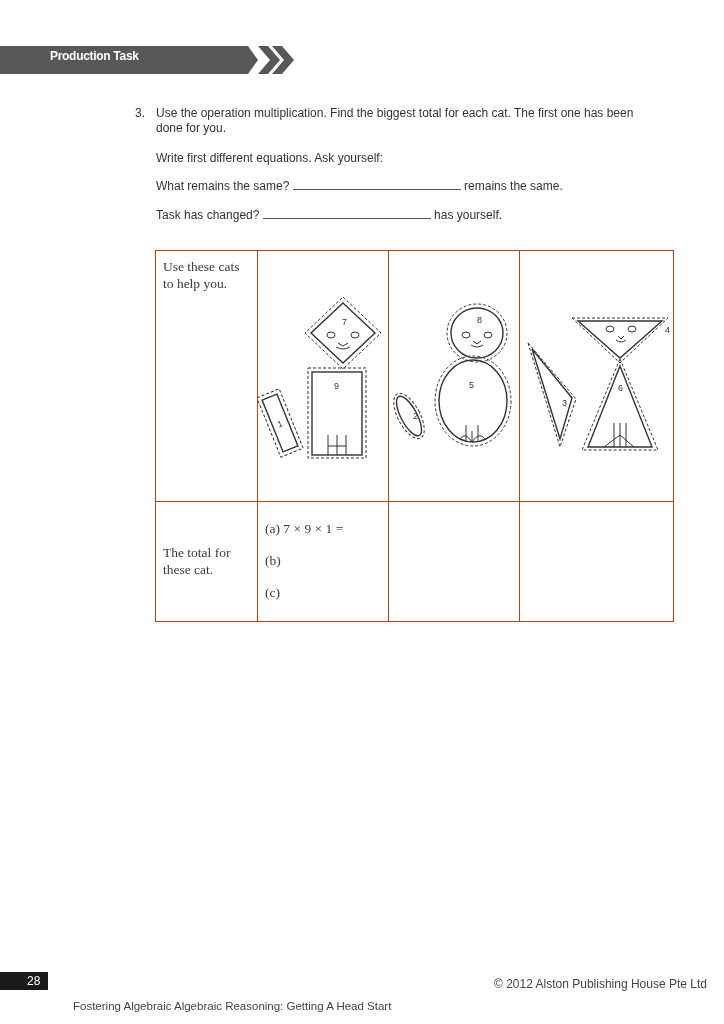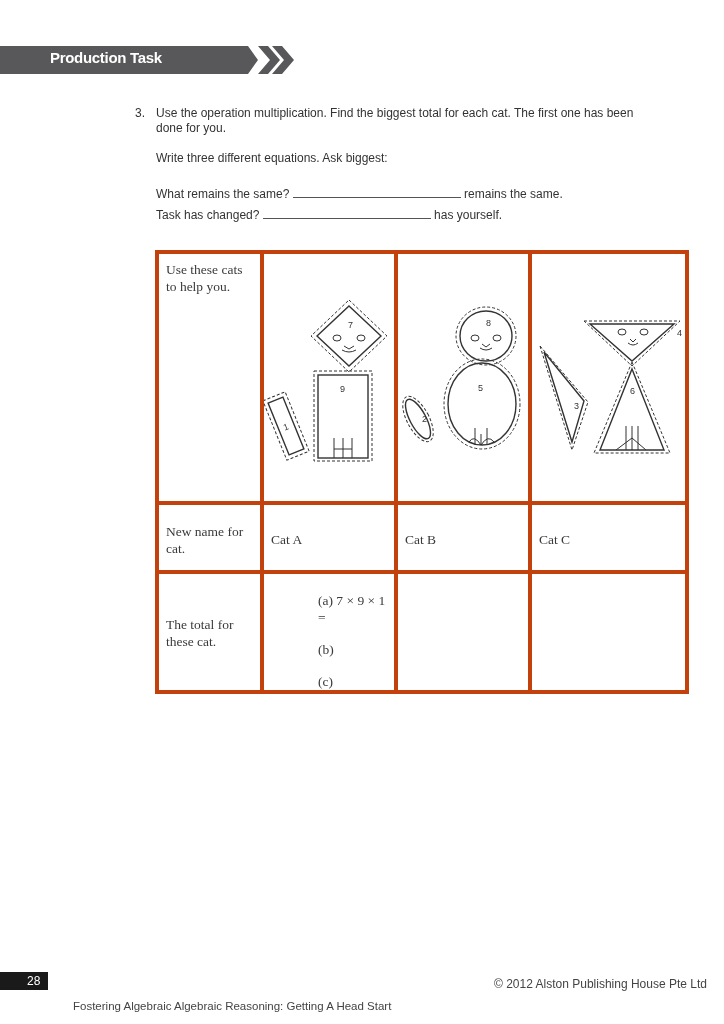--- a/index.html
+++ b/index.html
@@ -1,48 +1,48 @@
 <!DOCTYPE html>
 <html><head>
 <meta charset="utf-8">
 <style>
   html, body { margin:0; padding:0; }
   body { width:724px; height:1024px; background:#ffffff; position:relative; overflow:hidden;
          font-family:"Liberation Sans", sans-serif; color:#2a2a2a; }
   .banner { position:absolute; left:0; top:46px; width:258px; height:28px; background:#58585a;
             clip-path: polygon(0 0, 248px 0, 258px 14px, 248px 28px, 0 28px); }
-  .banner-title { position:absolute; left:50px; top:49px; font-size:15px; font-weight:bold; color:#ffffff;
+  .banner-title { position:absolute; left:50px; top:49px; font-size:12px; font-weight:bold; color:#ffffff;
                   letter-spacing:-0.3px; }
   .chevrons { position:absolute; left:256px; top:45px; }
   .q { position:absolute; font-size:12px; color:#333; }
   .blank { display:inline-block; border-bottom:1px solid #555; vertical-align:baseline; height:10px; }
   table.grid { position:absolute; left:155px; top:250px; border-collapse:collapse; }
-  table.grid td { border:4px solid #c2410c; vertical-align:top; padding:0; font-family:"Liberation Serif", serif;
+  table.grid td { border:1px solid #c2410c; vertical-align:top; padding:0; font-family:"Liberation Serif", serif;
                   font-size:13.5px; color:#3a3a3a; }
   .cell-pad { padding:7px 7px; line-height:17px; }
   .footer-box { position:absolute; left:0; top:972px; width:48px; height:18px; background:#1a1a1a; }
   .footer-num { position:absolute; left:27px; top:974px; color:#fff; font-weight:normal; font-size:12px; }
   .footer-title { position:absolute; left:73px; top:1000px; font-size:11.5px; color:#444; }
   .footer-copy { position:absolute; left:494px; top:977px; font-size:12px; color:#444; }
 </style>
 </head>
 <body>
 
 <div class="banner"></div>
 <div class="banner-title">Production Task</div>
 <svg class="chevrons" width="44" height="30">
   <polygon points="2,1 12,1 24,15 12,29 2,29 14,15" fill="#58585a"></polygon>
   <polygon points="16,1 26,1 38,15 26,29 16,29 28,15" fill="#58585a"></polygon>
 </svg>
 
 <div class="q" style="left:135px;top:106px;">3.</div>
 <div class="q" style="left:156px;top:106px;">Use the operation multiplication. Find the biggest total for each cat. The first one has been</div>
 <div class="q" style="left:156px;top:121px;">done for you.</div>
-<div class="q" style="left:156px;top:151px;">Write three different equations. Ask biggest:</div>
-<div class="q" style="left:156px;top:179px;margin-top:8px;">
+<div class="q" style="left:156px;top:151px;">Write first different equations. Ask yourself:</div>
+<div class="q" style="left:156px;top:179px;">
   <span>What remains the same?</span>
   <span class="blank" style="width:168px;"></span>
   <span>remains the same.</span>
 </div>
 <div class="q" style="left:156px;top:208px;">
   <span>Task has changed?</span>
   <span class="blank" style="width:168px;"></span>
   <span>has yourself.</span>
 </div>
 
@@ -104,40 +104,26 @@
         <polygon points="100,115 132,196 68,196" stroke-width="1.4"></polygon>
         <polygon points="100,108 138,199 62,199" stroke-width="1" stroke-dasharray="3,2"></polygon>
         <text x="98" y="140" font-size="9" fill="#333" stroke="none" font-family="Liberation Sans, sans-serif">6</text>
         <path d="M94,196 V172 M100,196 V172 M106,196 V172 M84,196 L100,184 L114,196" stroke-width="1"></path>
         <polygon points="12,98 52,147 40,188" stroke-width="1.4"></polygon>
         <polygon points="8,92 56,148 40,196" stroke-width="1" stroke-dasharray="3,2"></polygon>
         <text x="42" y="155" font-size="9" fill="#333" stroke="none" font-family="Liberation Sans, sans-serif">3</text>
       </svg>
     </td>
   </tr>
-  <tr style="height:69px;">
-    <td>
-      <div class="cell-pad" style="padding-top:18px;">New name for cat.</div>
-    </td>
-    <td>
-          <div class="cell-pad" style="padding-top:26px;">Cat A</div>
-        </td>
-    <td>
-          <div class="cell-pad" style="padding-top:26px;">Cat B</div>
-        </td>
-    <td>
-          <div class="cell-pad" style="padding-top:26px;">Cat C</div>
-        </td>
-  </tr>
   <tr style="height:120px;">
     <td>
       <div class="cell-pad" style="padding-top:42px;">The total for these cat.</div>
     </td>
     <td>
-      <div style="padding:18px 7px 0 7px;line-height:17px;margin-left:47px;">
+      <div style="padding:18px 7px 0 7px;line-height:17px;">
         <div style="margin-bottom:15px;">(a)  7 × 9 × 1 =</div>
         <div style="margin-bottom:15px;">(b)</div>
         <div>(c)</div>
       </div>
     </td>
     <td></td>
     <td></td>
   </tr>
 </tbody>
   </table>

